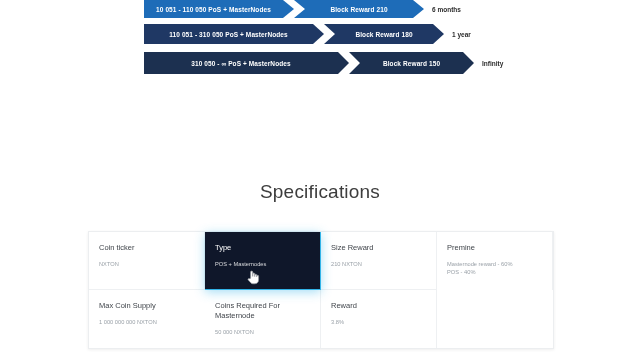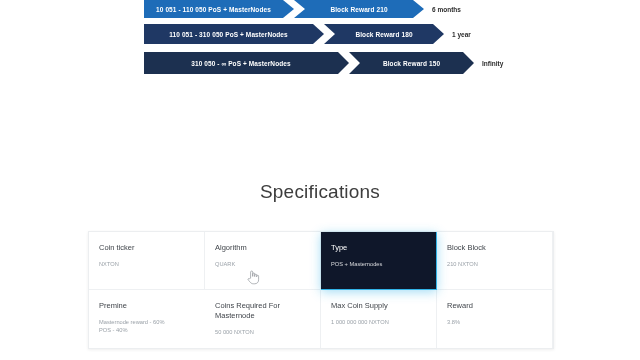--- a/index.html
+++ b/index.html
@@ -170,44 +170,40 @@
     </div>
   </div>
 
 <section id="spec-section">
   <h2 id="spec-title">Specifications</h2>
   <div id="spec-grid">
       <div class="spec-cell">
         <div class="spec-label">Coin ticker</div>
         <div class="spec-value">NXTON</div>
       </div>
-      <div class="spec-cell">
-        <div class="spec-label">Algorithm</div>
-        <div class="spec-value">QUARK</div>
-      </div>
       <div class="spec-cell highlight">
         <div class="spec-label">Type</div>
         <div class="spec-value">POS + Masternodes</div>
       </div>
       <div class="spec-cell">
-        <div class="spec-label">Block Block</div>
+        <div class="spec-label">Size Reward</div>
         <div class="spec-value">210 NXTON</div>
       </div>
       <div class="spec-cell lastrow">
         <div class="spec-label">Premine</div>
         <div class="spec-value">Masternode reward - 60%
 POS - 40%</div>
       </div>
       <div class="spec-cell lastrow">
+        <div class="spec-label">Max Coin Supply</div>
+        <div class="spec-value">1 000 000 000 NXTON</div>
+      </div>
+      <div class="spec-cell lastrow">
         <div class="spec-label">Coins Required For Masternode</div>
         <div class="spec-value">50 000 NXTON</div>
-      </div>
-      <div class="spec-cell lastrow">
-        <div class="spec-label">Max Coin Supply</div>
-        <div class="spec-value">1 000 000 000 NXTON</div>
       </div>
       <div class="spec-cell lastrow">
         <div class="spec-label">Reward</div>
         <div class="spec-value">3.8%</div>
       </div>
     </div>
 </section>
 
 <svg id="cursor" viewBox="0 0 14 16">
   <path d="M4.6 9.2 V3.1 a1.05 1.05 0 0 1 2.1 0 V7.4 V5.0 a1.0 1.0 0 0 1 2.0 0 V7.6 V6.2 a1.0 1.0 0 0 1 2.0 0 V7.9 V7.2 a0.95 0.95 0 0 1 1.9 0 v3.6 c0 2.4 -1.6 4.0 -3.9 4.0 h-1.3 c-1.6 0 -2.5 -0.7 -3.3 -1.9 L2.2 11.0 a1.0 1.0 0 0 1 1.5 -1.3 z" fill="#ffffff" stroke="#8f949a" stroke-width="0.7" stroke-linejoin="round"></path>

